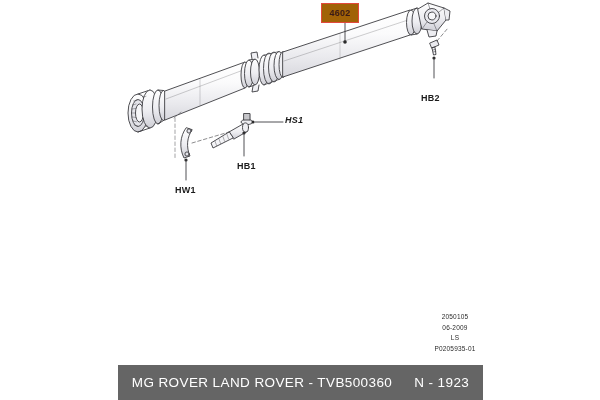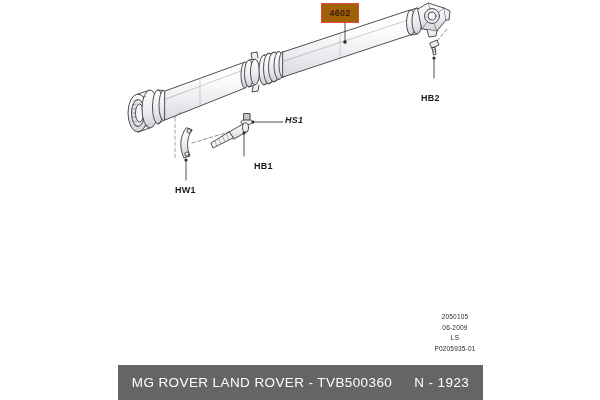--- a/index.html
+++ b/index.html
@@ -45,21 +45,21 @@
   
   .part-label {
     position: absolute;
     font-size: 9px;
     font-weight: bold;
     color: #1b1b1b;
     letter-spacing: .2px;
     white-space: nowrap;
   }
   .lbl-hs1 { left: 285px; top: 115px; font-style: italic; }
-  .lbl-hb1 { left: 233px; top: 161px; padding-left: 21px; }
+  .lbl-hb1 { left: 216px; top: 161px; padding-left: 21px; }
   .lbl-hw1 { left: 175px; top: 185px; }
   .lbl-hb2 { left: 421px; top: 81px; margin-top: 12px; }
 
   
   .meta-block {
     position: absolute;
     left: 400px;
     top: 312px;
     width: 110px;
     text-align: center;

